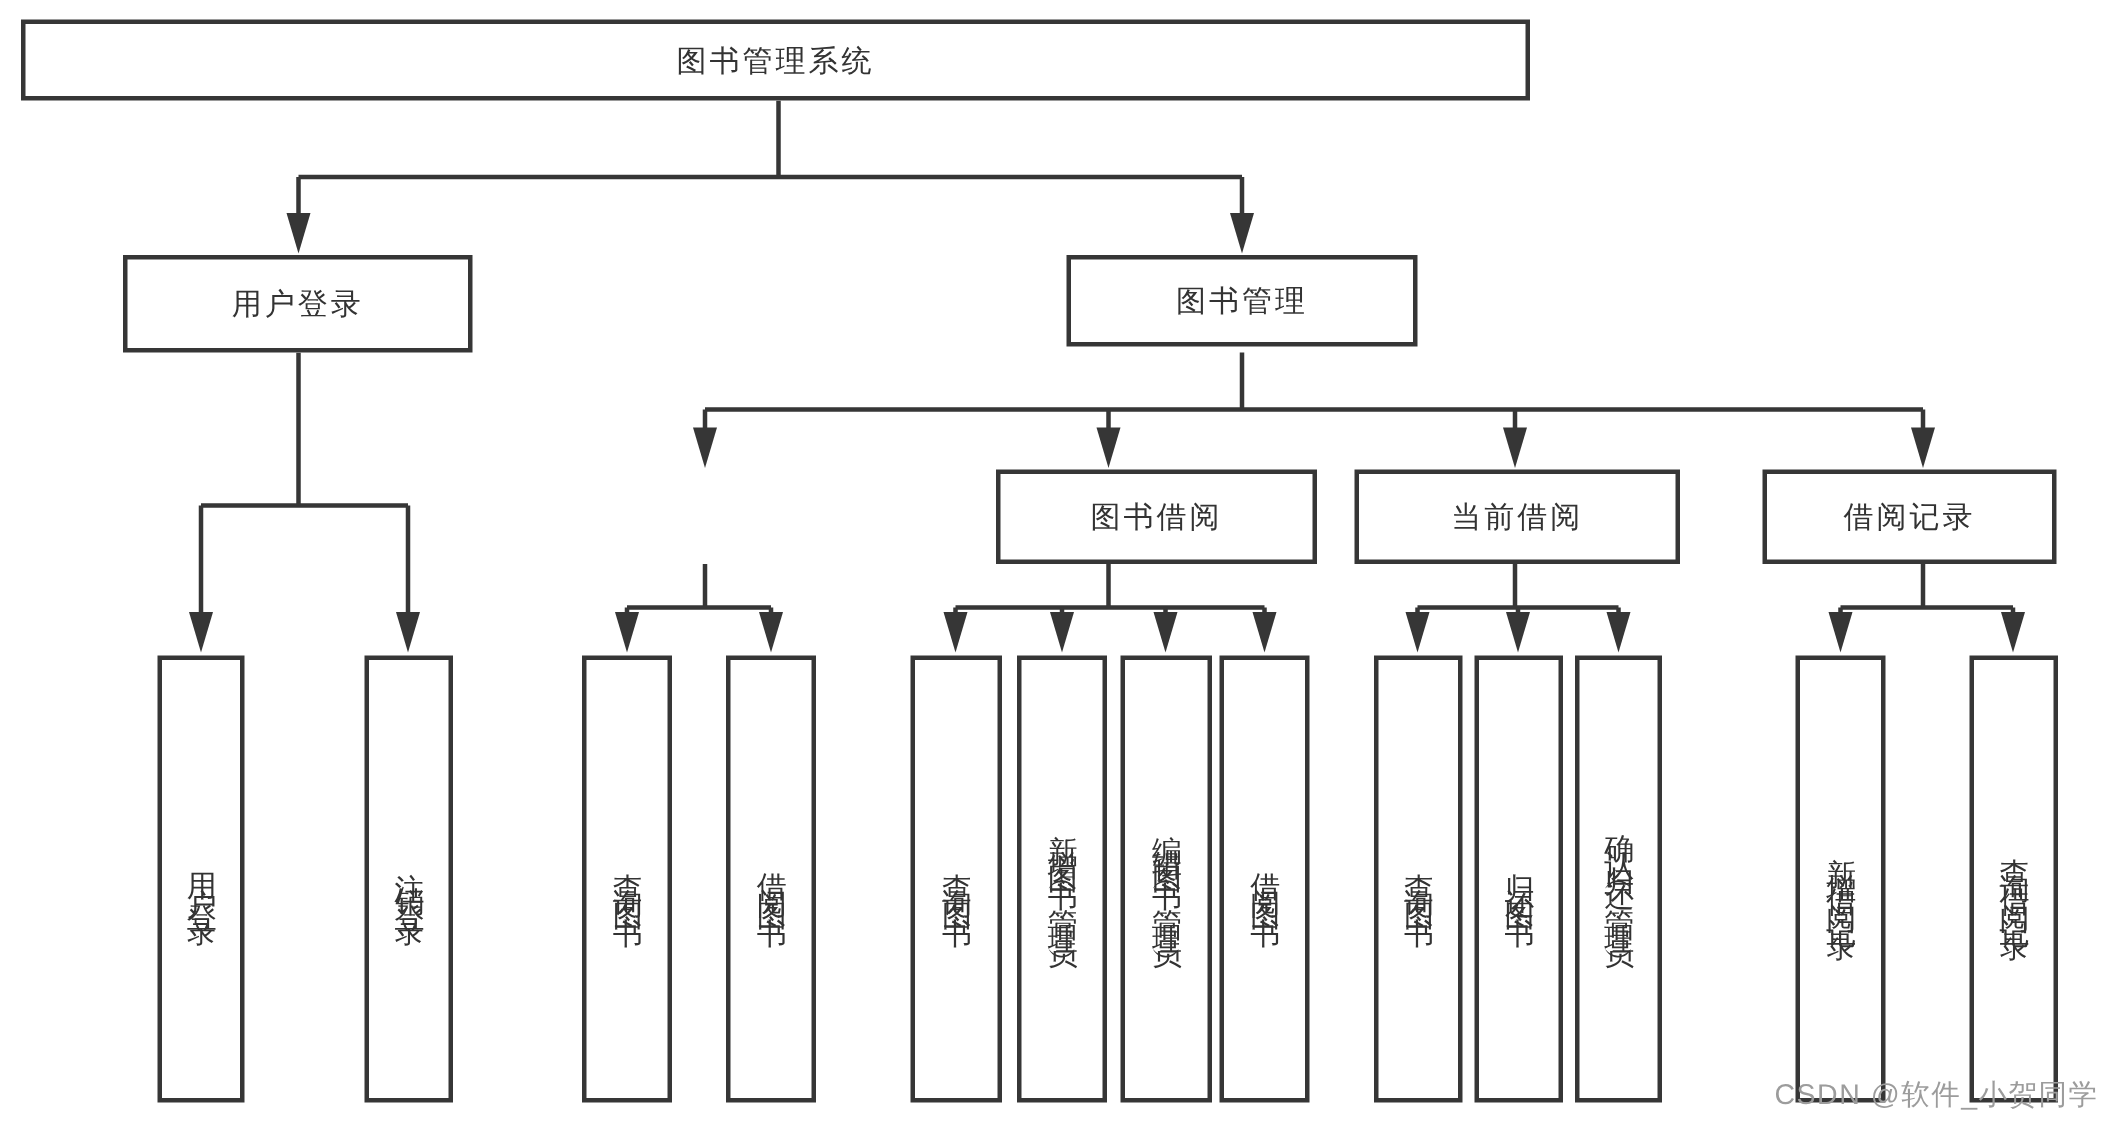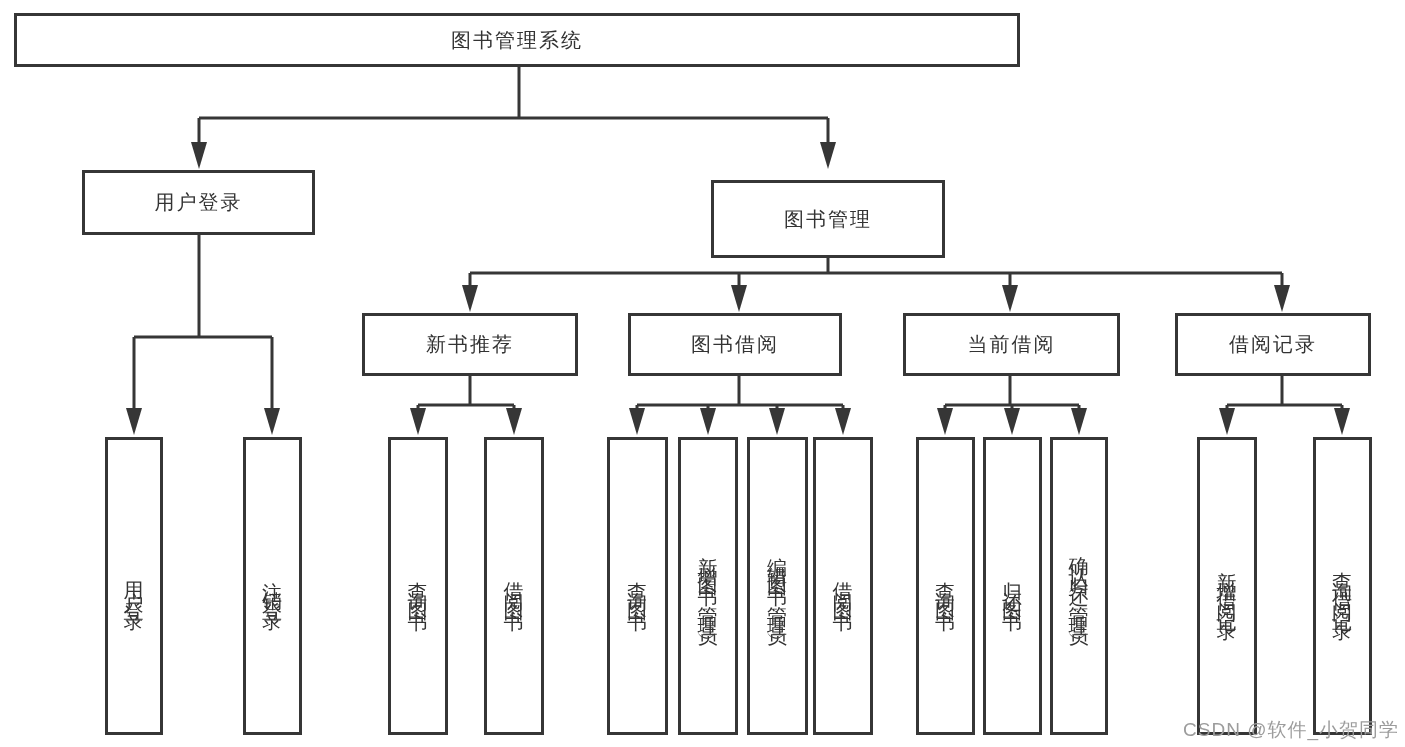--- a/index.html
+++ b/index.html
@@ -76,28 +76,25 @@
     <polygon points="1334,408 1350,408 1342,435"></polygon>
   </svg>
 
   <div class="node h" style="left:14px;top:13px;width:1006px;height:54px">
     <span>图书管理系统</span>
   </div>
 
   <div class="node h" style="left:82px;top:170px;width:233px;height:65px">
     <span>用户登录</span>
   </div>
-  <div class="node h" style="left:711px;top:180px;width:234px;height:78px">
+  <div class="node h" style="left:711px;top:170px;width:234px;height:61px">
     <span>图书管理</span>
   </div>
 
-  <div class="node h" style="left:362px;top:313px;width:216px;height:63px">
-    <span>新书推荐</span>
-  </div>
-  <div class="node h" style="left:628px;top:313px;width:214px;height:63px">
+  <div class="node h" style="left:664px;top:313px;width:214px;height:63px">
     <span>图书借阅</span>
   </div>
   <div class="node h" style="left:903px;top:313px;width:217px;height:63px">
     <span>当前借阅</span>
   </div>
   <div class="node h" style="left:1175px;top:313px;width:196px;height:63px">
     <span>借阅记录</span>
   </div>
 
   <div class="node v" style="left:105px;top:437px;width:58px;height:298px">

